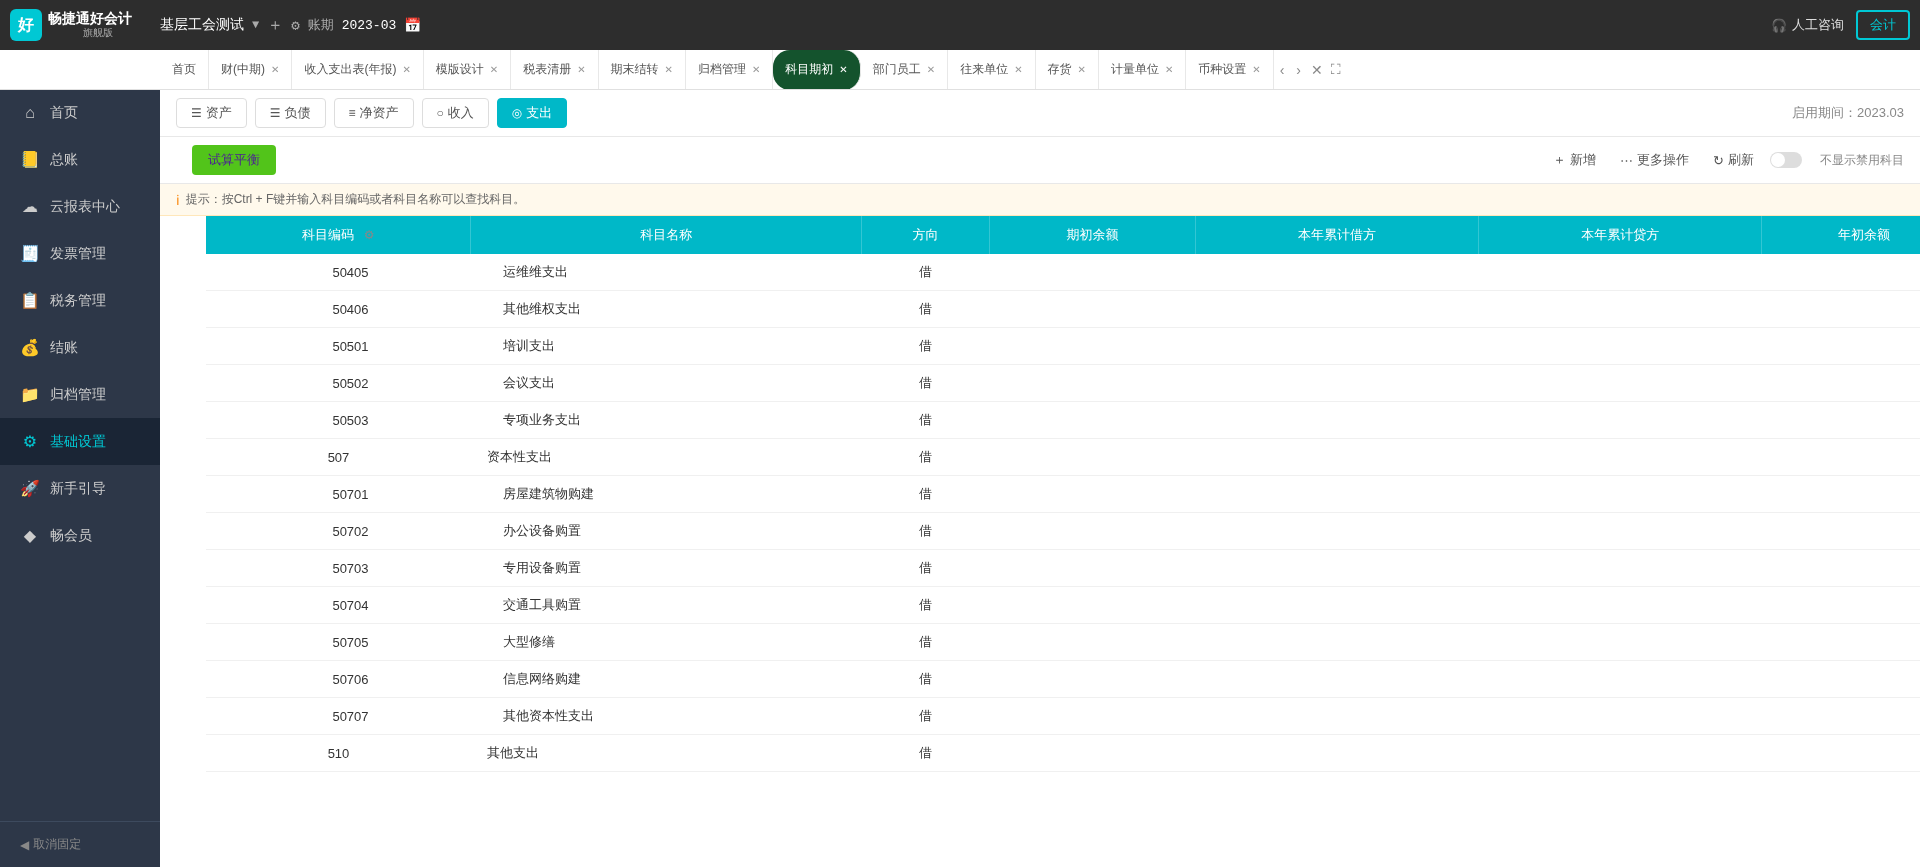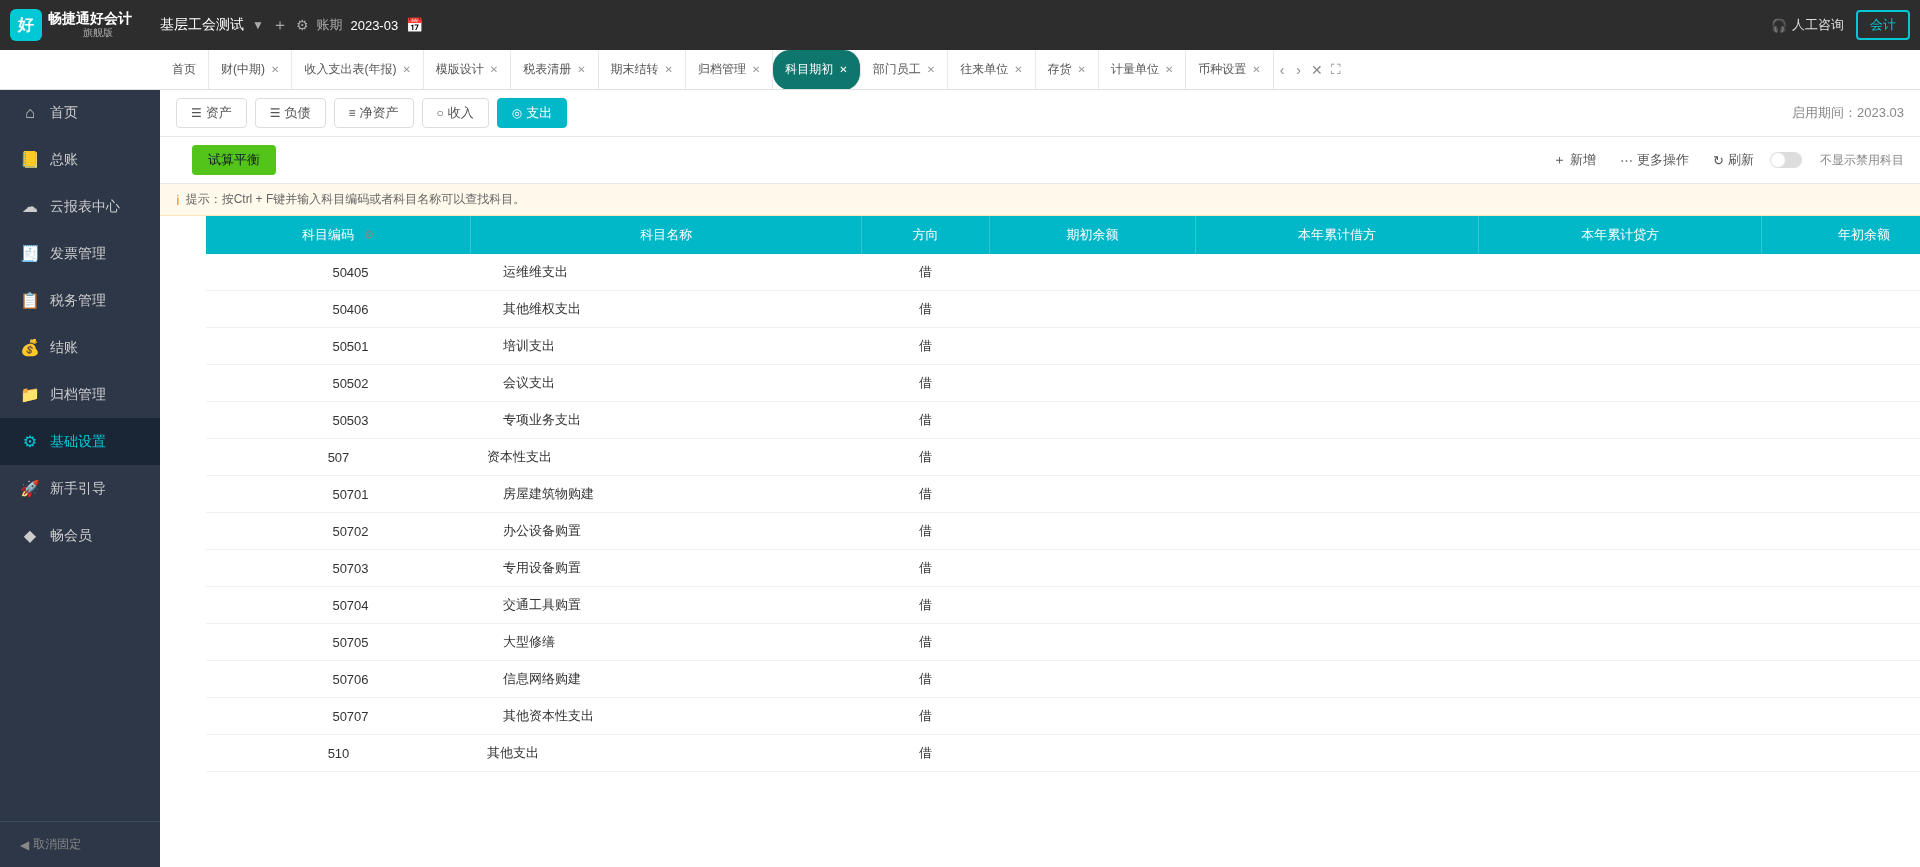--- a/index.html
+++ b/index.html
@@ -6,40 +6,40 @@
     body { font-family: 'Microsoft YaHei', Arial, sans-serif; font-size: 13px; background: #f0f2f5; color: #333; overflow: hidden; height: 867px; }
 
     
     .top-header {
       display: flex; align-items: center; background: #2d2d2d; height: 50px; padding: 0 10px; gap: 10px;
     }
     .logo-area { display: flex; align-items: center; gap: 6px; min-width: 140px; }
     .logo-icon { width: 32px; height: 32px; background: #00c8d4; border-radius: 6px; display: flex; align-items: center; justify-content: center; color: white; font-size: 16px; font-weight: bold; }
     .logo-text { color: white; font-size: 14px; font-weight: bold; line-height: 1.2; }
     .logo-sub { color: #aaa; font-size: 10px; margin-left: 35px; }
-    .header-middle { display: flex; align-items: center; gap: 8px; flex: 1; color: #ddd; font-size: 13px; }
+    .header-middle { display: flex; align-items: center; gap: 8px; flex: 1; color: #ddd; font-size: 13px; font-family: Liberation Mono, monospace; }
     .company-name { color: #fff; font-size: 14px; }
     .dropdown-arrow { color: #aaa; font-size: 12px; cursor: pointer; }
     .add-btn { color: #aaa; font-size: 16px; cursor: pointer; }
     .settings-btn { color: #aaa; font-size: 14px; cursor: pointer; }
     .period-label { color: #aaa; font-size: 13px; }
     .period-value { color: #fff; font-size: 13px; }
     .calendar-icon { color: #00c8d4; font-size: 14px; }
     .header-right { display: flex; align-items: center; gap: 12px; }
     .support-btn { color: #ddd; font-size: 13px; display: flex; align-items: center; gap: 4px; cursor: pointer; }
     .account-btn { border: 2px solid #00c8d4; color: #00c8d4; padding: 4px 12px; border-radius: 4px; font-size: 13px; cursor: pointer; background: transparent; }
 
     
     .tab-bar {
       display: flex; align-items: center; background: #fff; height: 40px; padding: 0 0 0 160px; border-bottom: 1px solid #e0e0e0; overflow: hidden;
     }
     .tab-item {
       display: flex; align-items: center; height: 40px; padding: 0 12px; font-size: 12px; color: #555; cursor: pointer; border-right: 1px solid #e8e8e8; white-space: nowrap; gap: 4px;
     }
-    .tab-item.active { background: #0f766e; color: #fff; border-radius: 17px; }
+    .tab-item.active { background: #14532d; color: #fff; border-radius: 17px; }
     .tab-close { color: #999; font-size: 10px; margin-left: 2px; cursor: pointer; }
     .tab-item.active .tab-close { color: #fff; }
     .tab-nav-btn { padding: 0 6px; color: #888; cursor: pointer; font-size: 14px; }
     .tab-close-all { color: #888; cursor: pointer; font-size: 14px; padding: 0 4px; }
     .tab-expand { color: #888; cursor: pointer; font-size: 14px; padding: 0 4px; }
 
     
     .main-layout { display: flex; height: calc(867px - 90px); }
 
     
@@ -64,21 +64,21 @@
       display: flex; align-items: center; gap: 4px; padding: 5px 14px; border-radius: 4px; font-size: 13px; cursor: pointer; border: 1px solid #ddd; color: #555; background: #fff;
     }
     .sub-tab.active { background: #00b8c8; color: #fff; border-color: #00b8c8; }
     .sub-tab-icon { font-size: 12px; }
     .period-info { margin-left: auto; color: #888; font-size: 13px; }
 
     
     .toolbar {
       display: flex; align-items: center; background: #fff; padding: 8px 16px; gap: 8px; border-bottom: 1px solid #e8e8e8; flex-shrink: 0;
     }
-    .balance-btn { background: #52c41a; color: #0f172a; border: none; padding: 6px 16px; border-radius: 4px; font-size: 13px; cursor: pointer; }
+    .balance-btn { background: #52c41a; color: #4c1d95; border: none; padding: 6px 16px; border-radius: 4px; font-size: 13px; cursor: pointer; }
     .toolbar-spacer { flex: 1; }
     .toolbar-btn { display: flex; align-items: center; gap: 4px; color: #555; font-size: 13px; cursor: pointer; padding: 4px 8px; border-radius: 3px; }
     .add-new-btn { color: #555; }
     .toggle-switch { display: flex; align-items: center; gap: 18px; font-size: 12px; color: #888; }
     .toggle { width: 32px; height: 16px; background: #ddd; border-radius: 8px; position: relative; cursor: pointer; }
     .toggle-knob { width: 14px; height: 14px; background: #fff; border-radius: 50%; position: absolute; top: 1px; left: 1px; }
 
     
     .hint-bar {
       display: flex; align-items: center; background: #fff9ec; padding: 6px 16px; gap: 6px; border-bottom: 1px solid #ffe7ba; font-size: 12px; color: #666; flex-shrink: 0;

